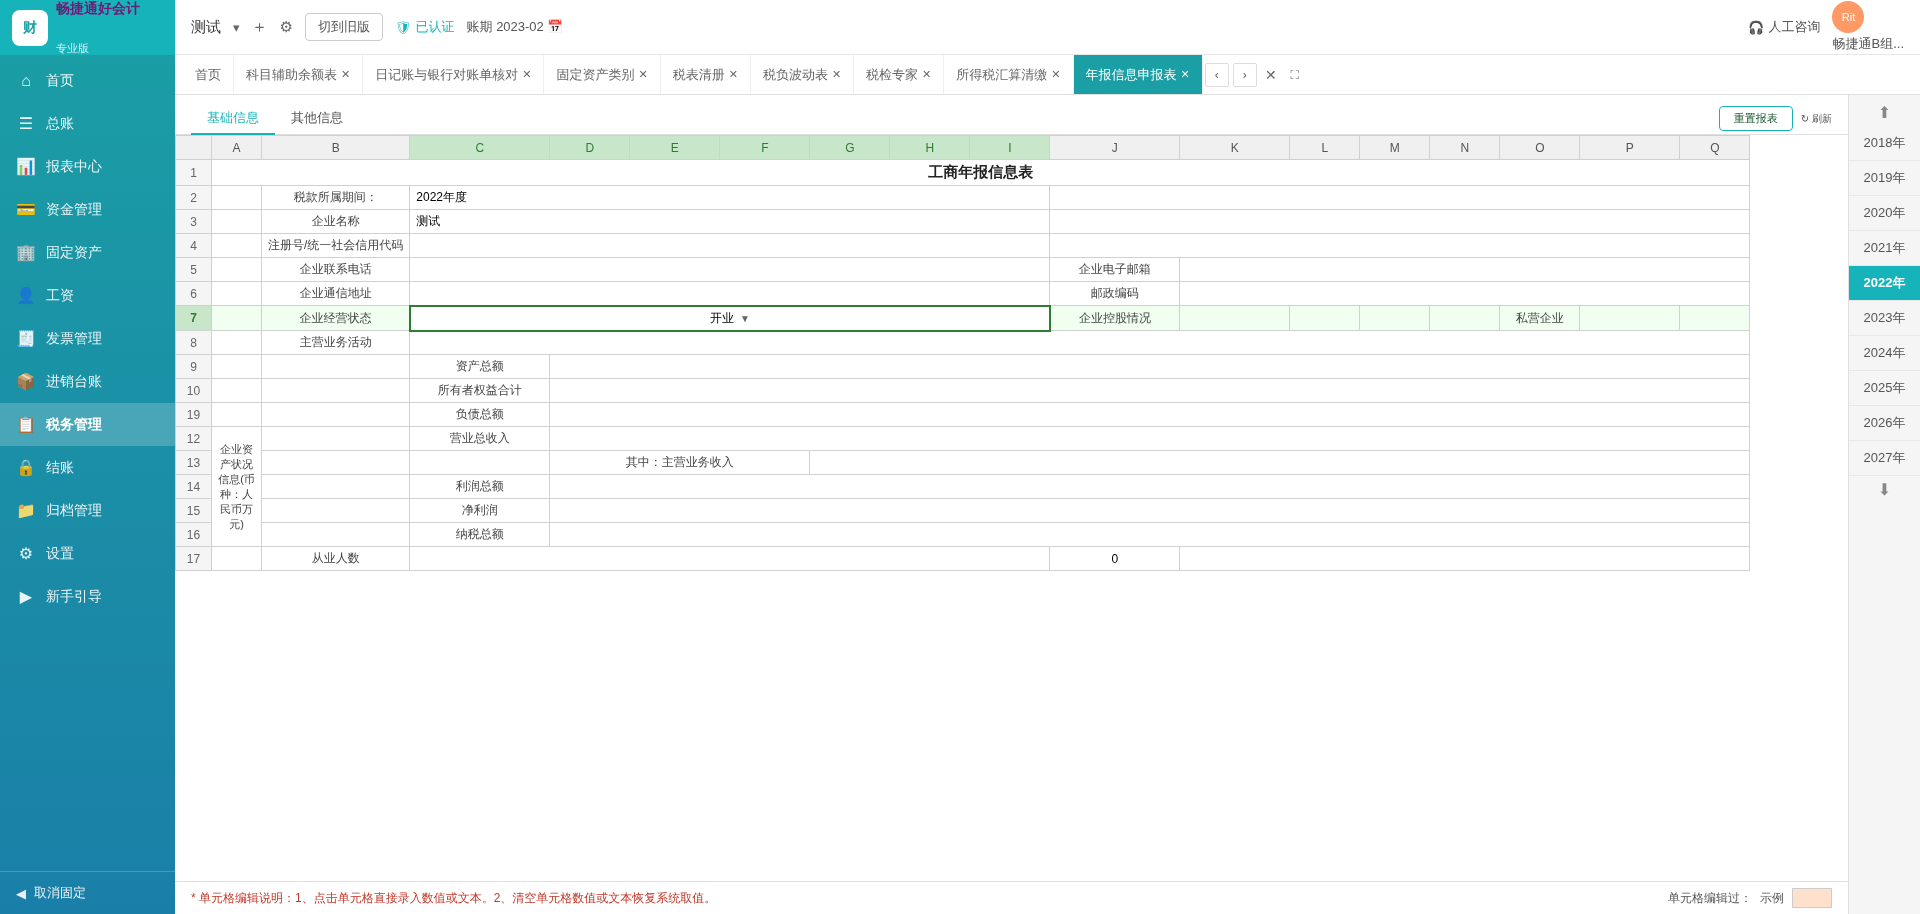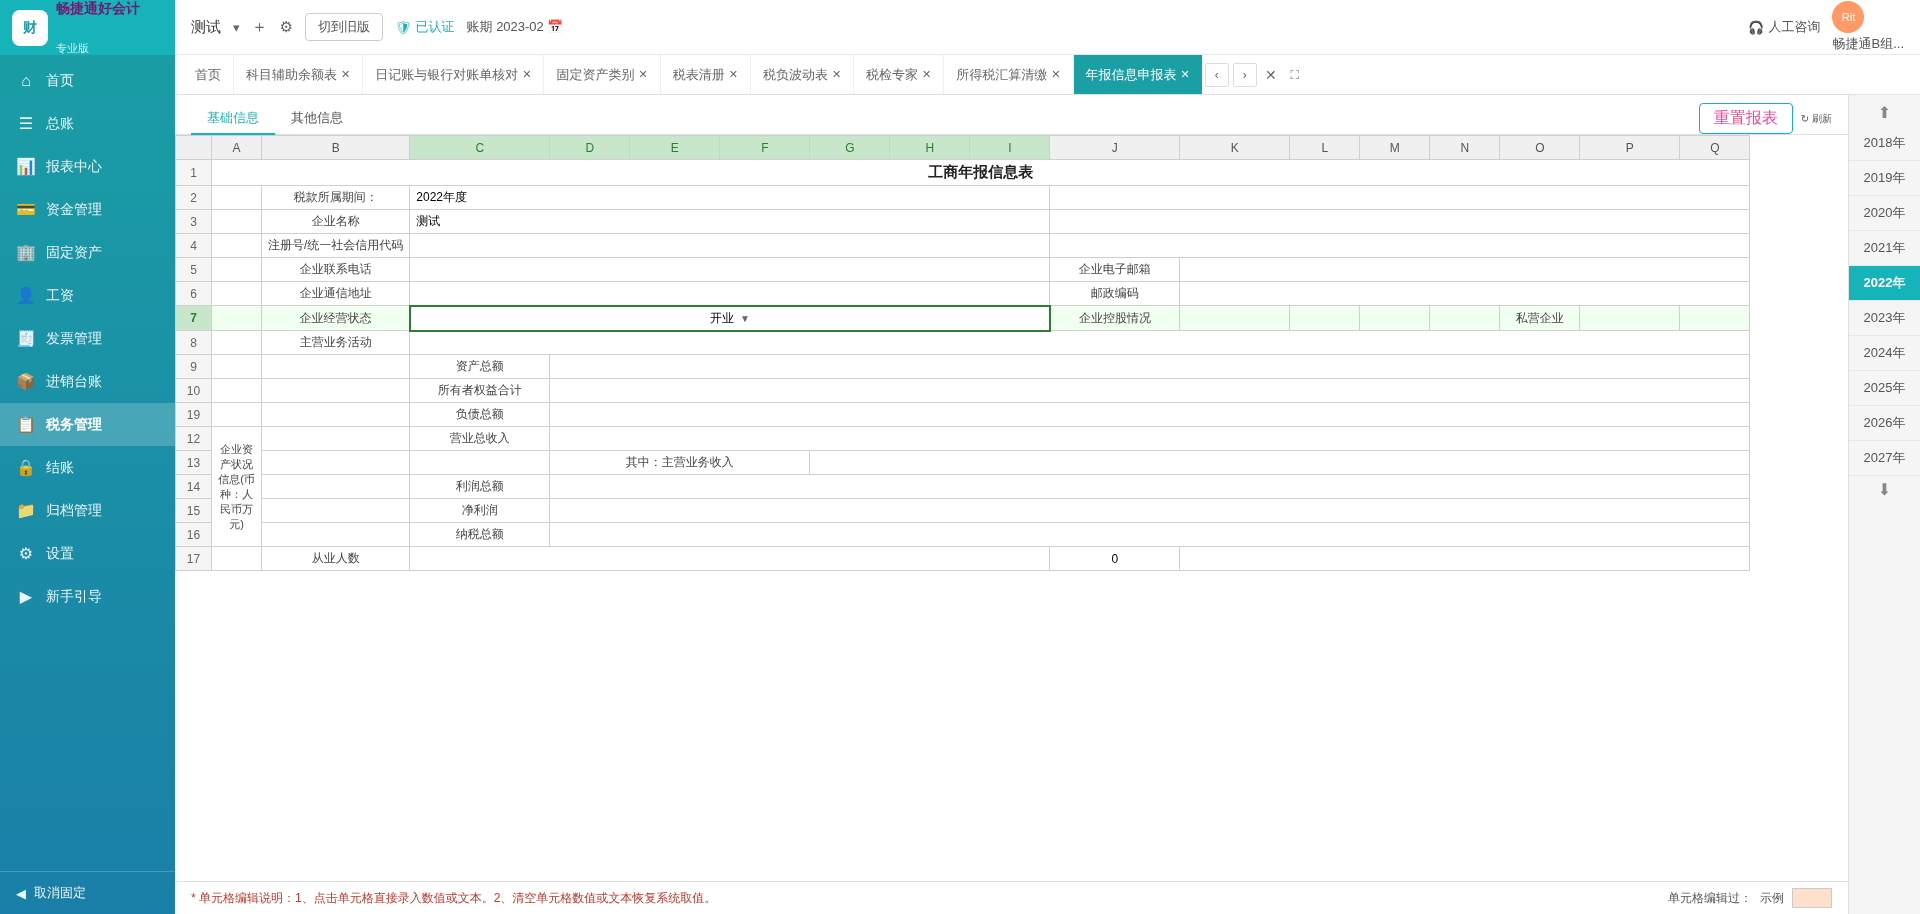--- a/index.html
+++ b/index.html
@@ -191,26 +191,26 @@
     .subtab.active {
       color: #17b3ba;
       border-bottom: 2px solid #17b3ba;
     }
     .subtab-actions {
       margin-left: auto;
       display: flex; gap: 8px; align-items: center;
     }
     .btn-reset {
       border: 1px solid #17b3ba;
-      color: #ec4899;
+      color: #14532d;
       background: white;
       padding: 4px 14px;
       border-radius: 4px;
       cursor: pointer;
-      font-size: 16px;
+      font-size: 11px;
     }
     .btn-refresh {
       color: #555;
       background: none;
       border: none;
       cursor: pointer;
       font-size: 10px;
       display: flex; align-items: center; gap: 4px;
     }
 

